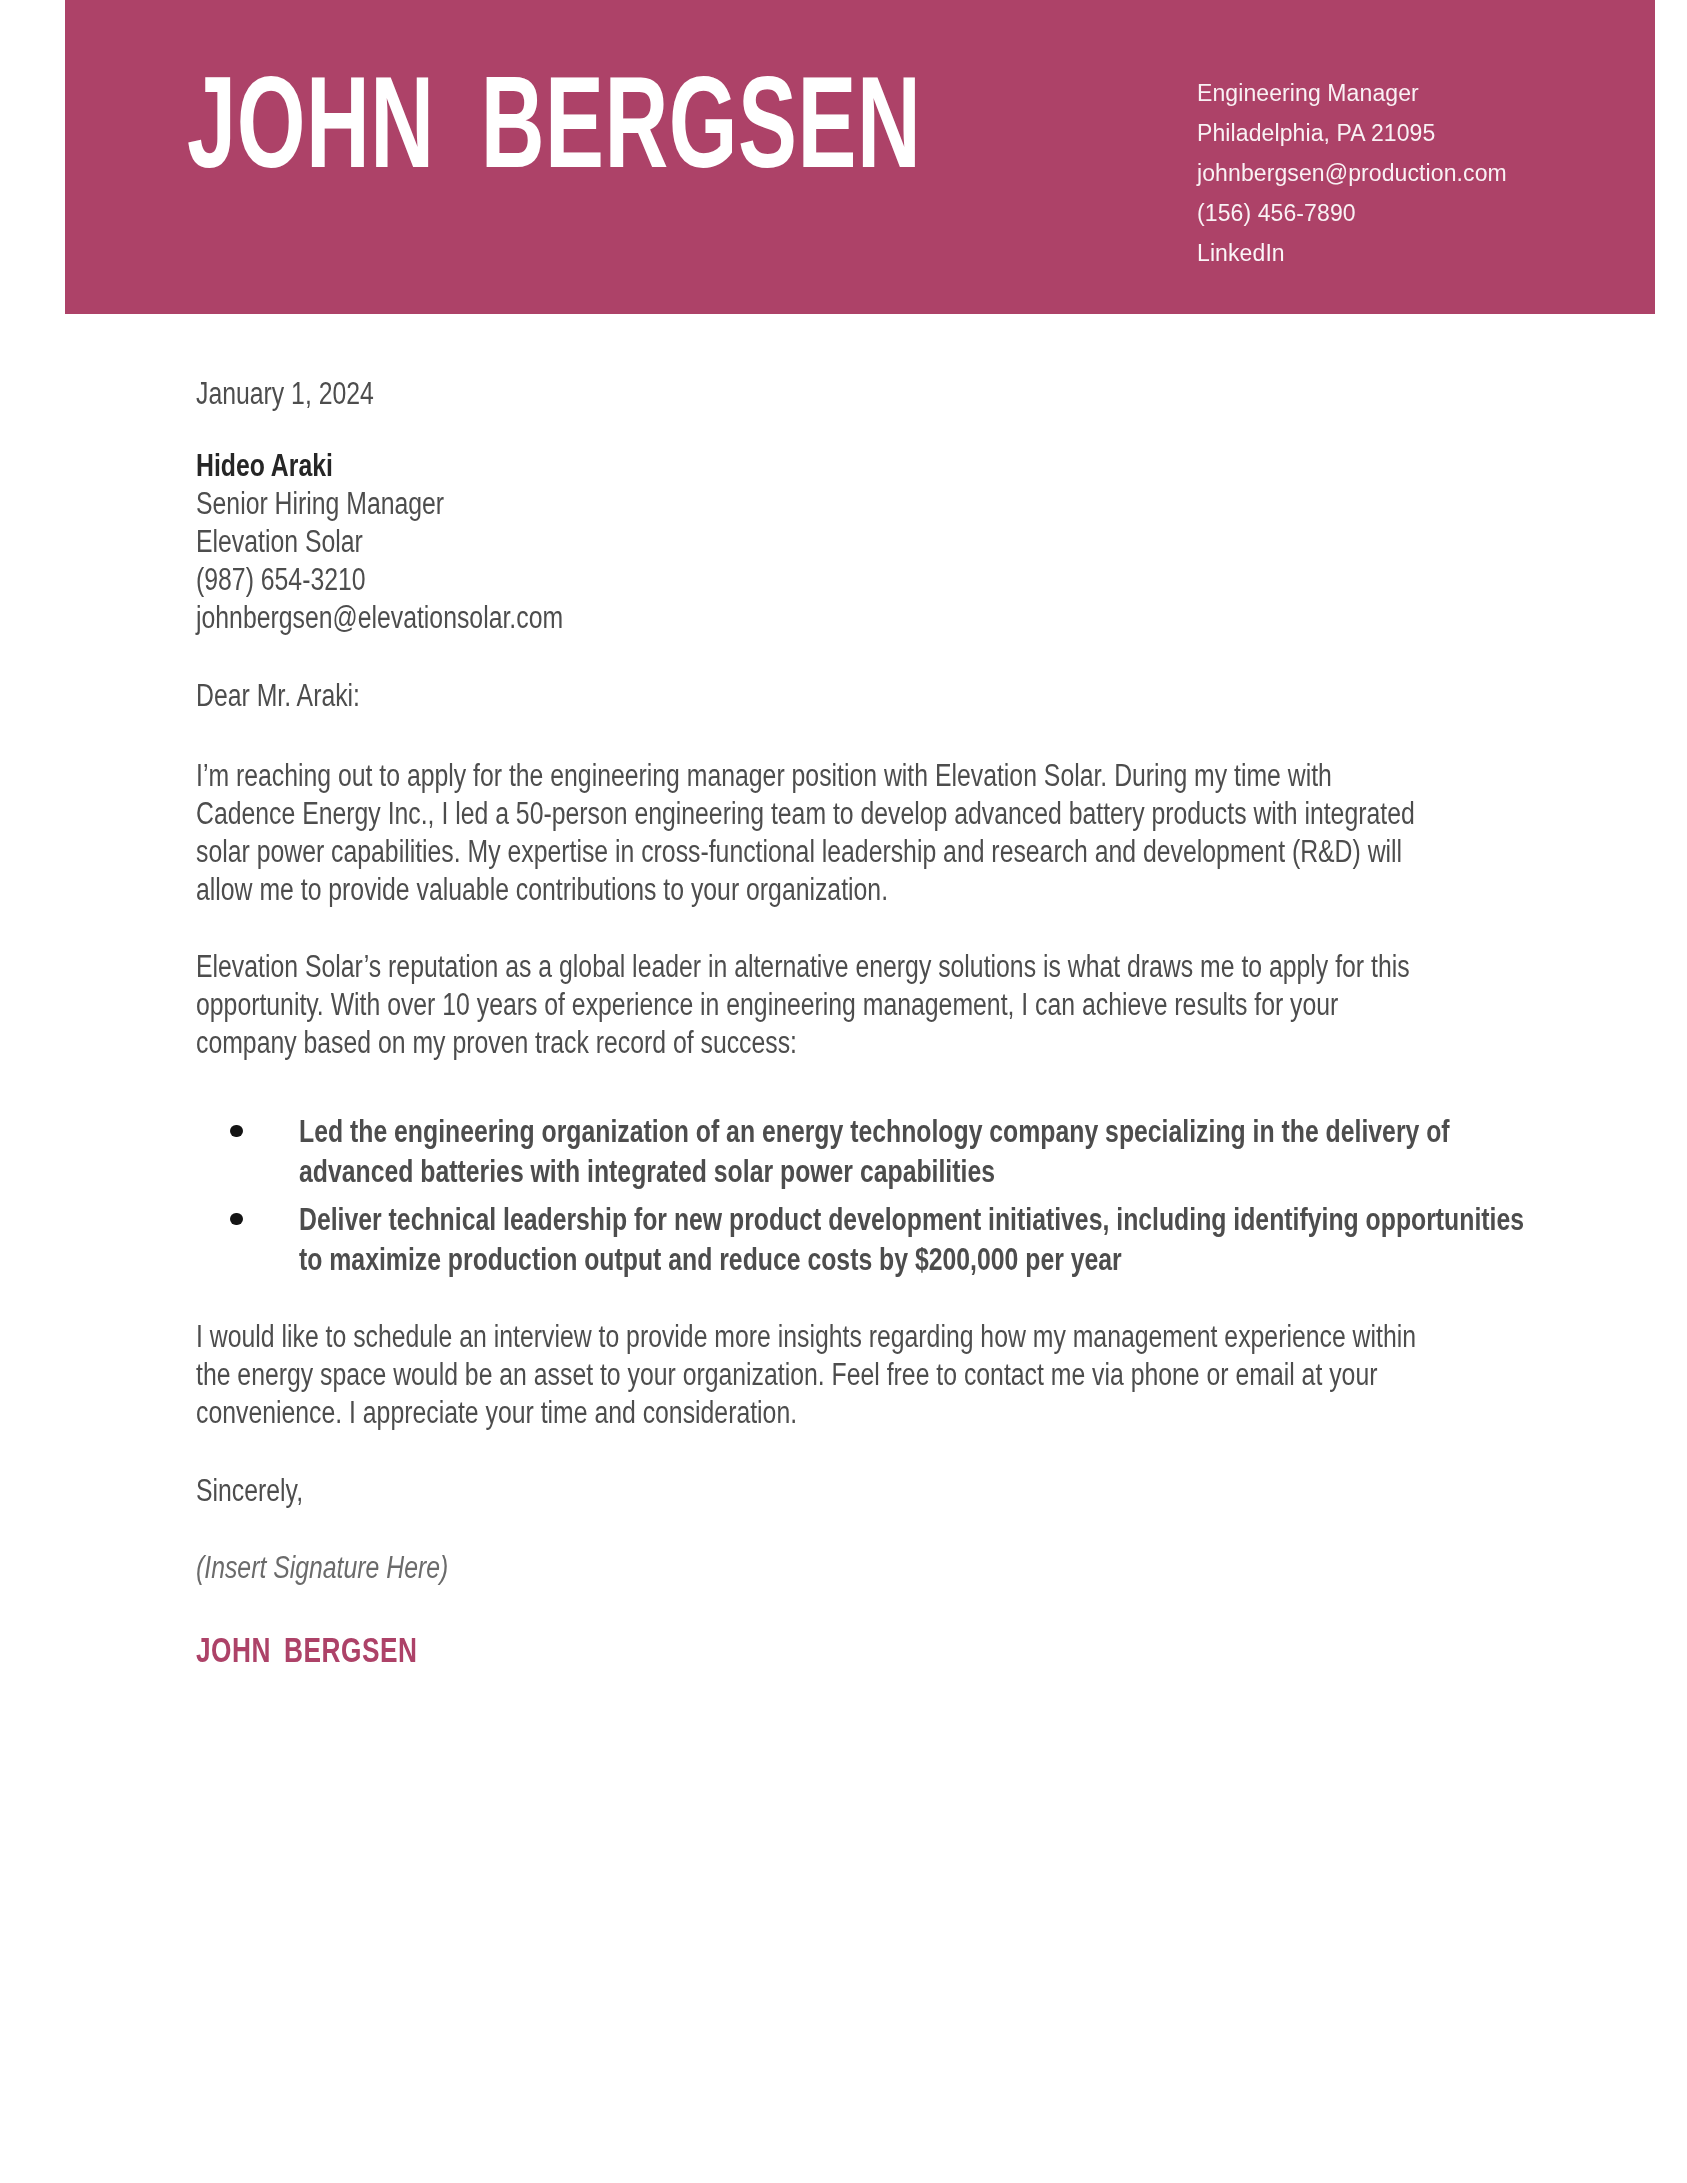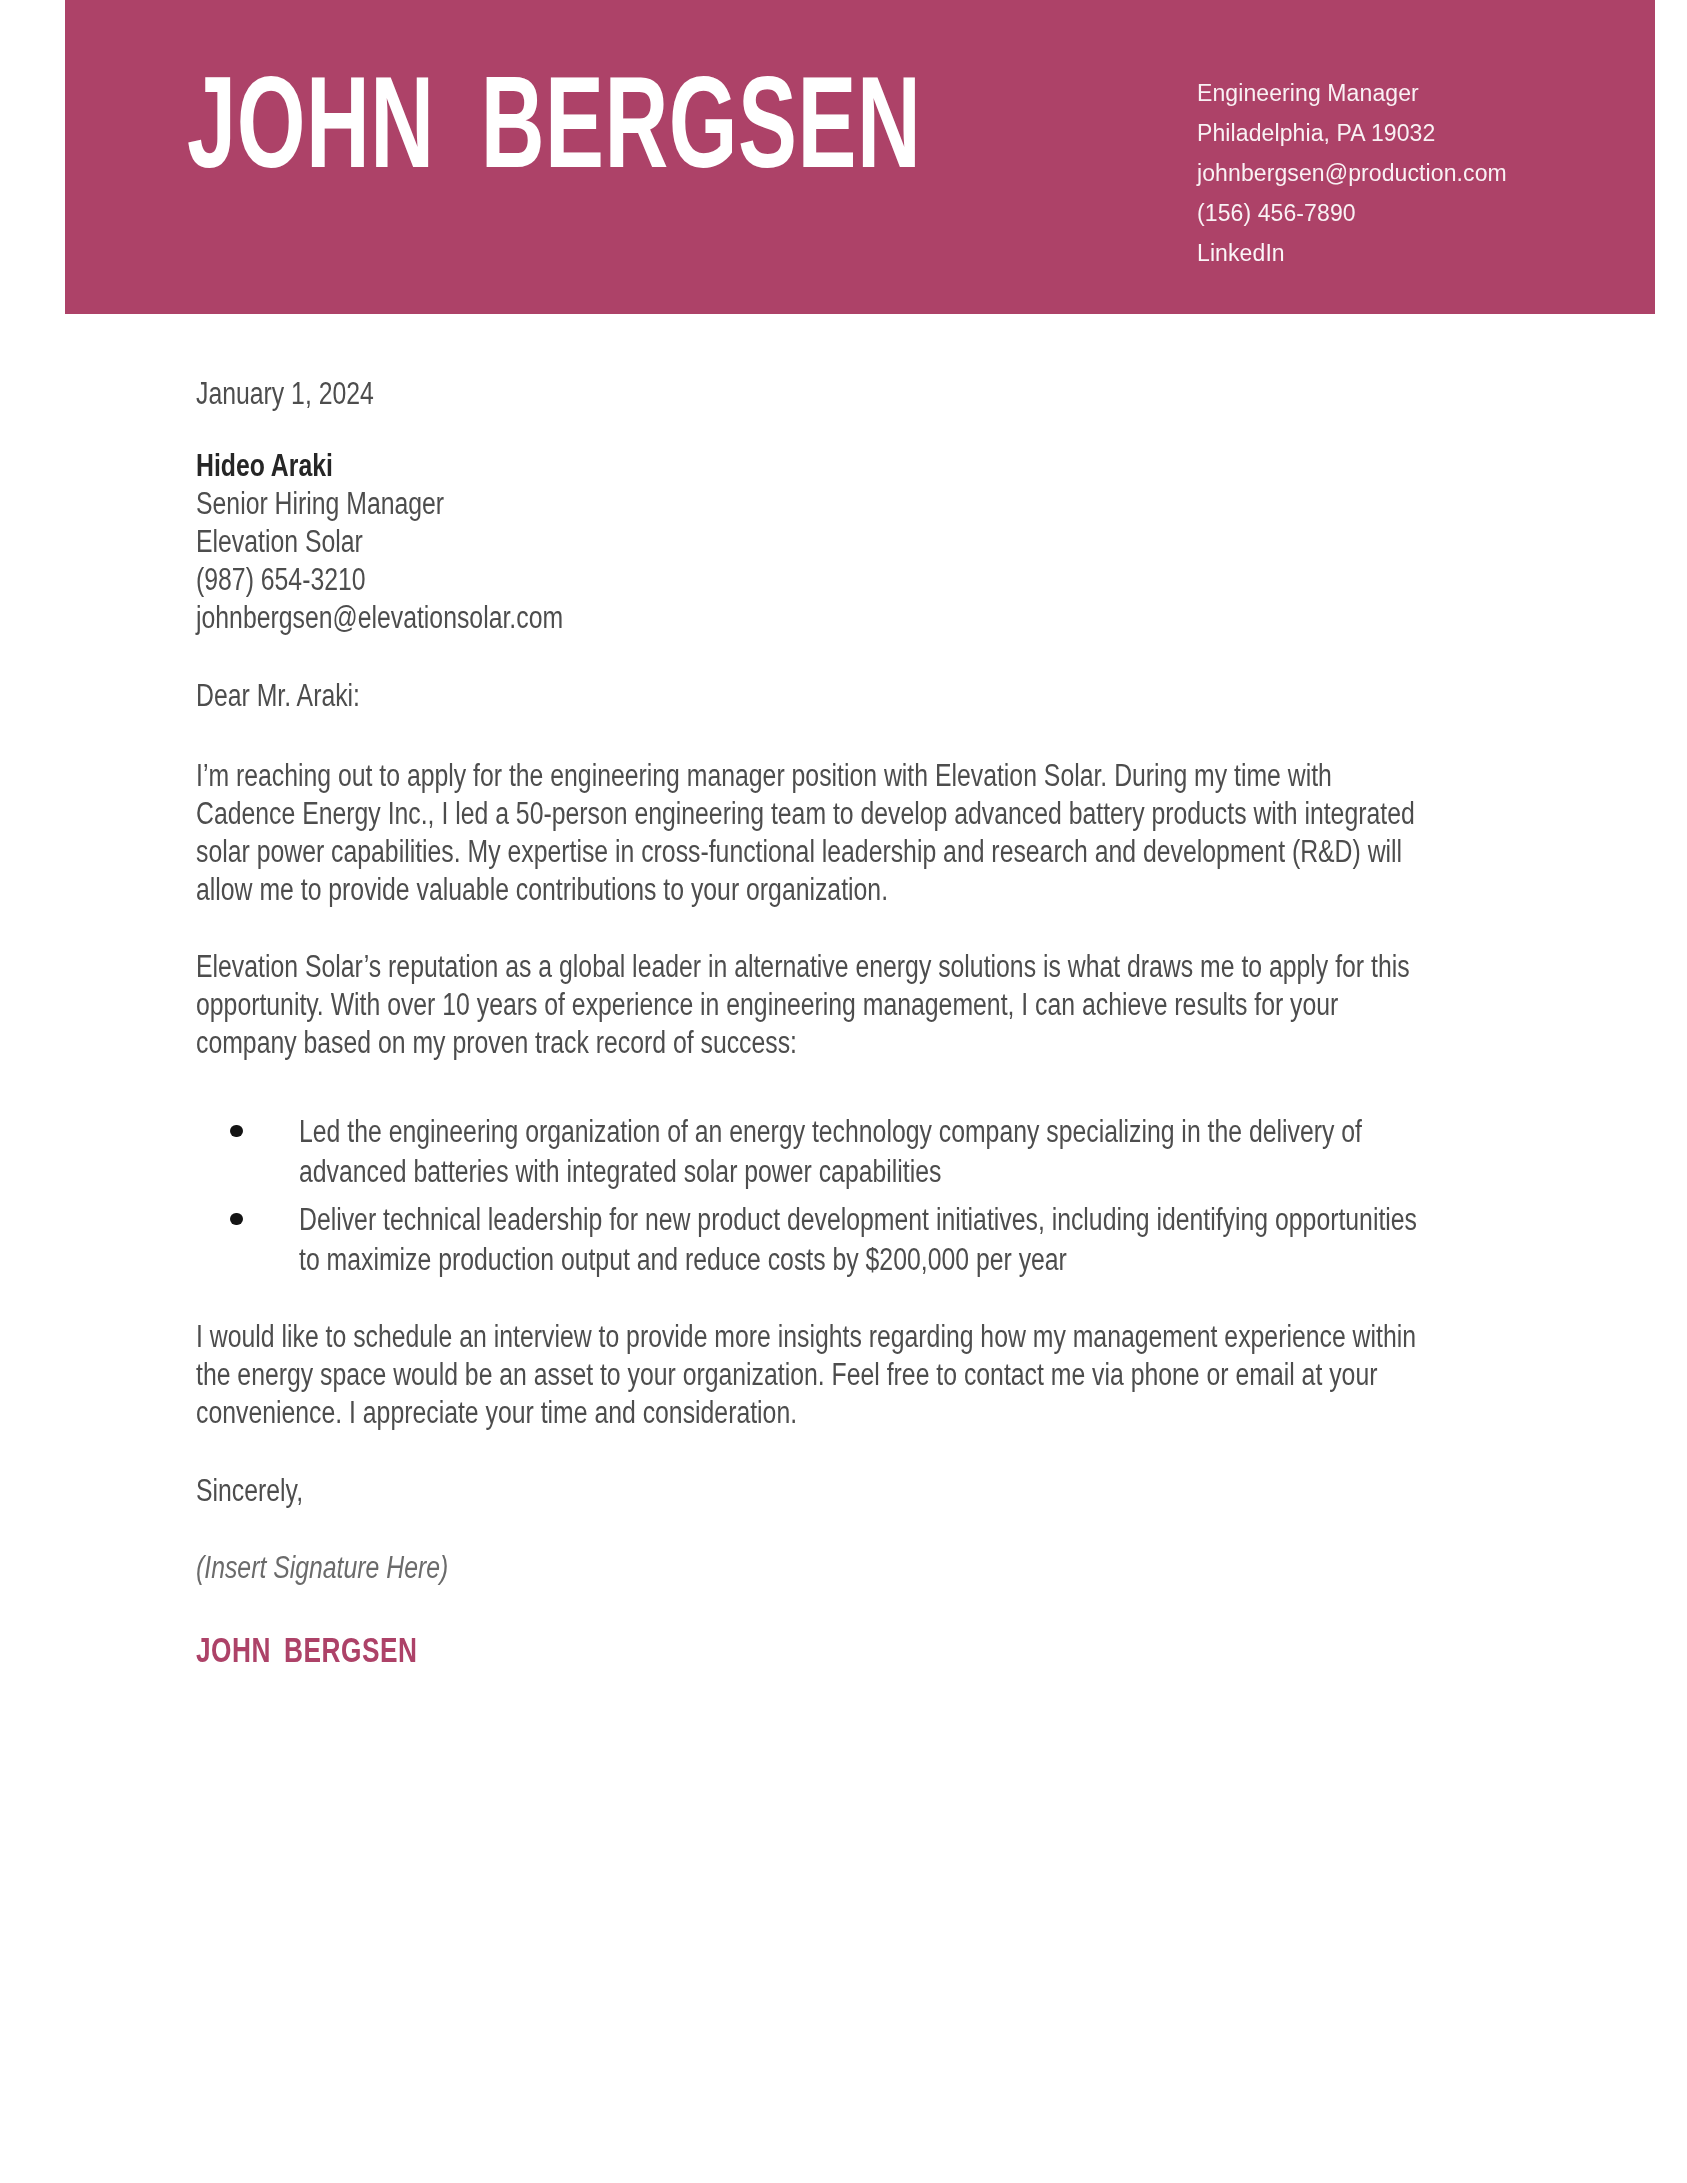--- a/index.html
+++ b/index.html
@@ -75,20 +75,21 @@
   .salutation { margin-top: 40px; line-height: 38px; }
   .para { line-height: 38px; }
   .p1 { margin-top: 42px; }
   .p2 { margin-top: 39px; }
   .p3 { margin-top: 38px; }
   
   .bullets {
     list-style: none;
     margin: 50px 17px 0 0;
     padding: 0;
+    font-weight: bold;
   }
   .bullets li {
     position: relative;
     padding-left: 103px;
     margin-bottom: 8px;
     line-height: 40px;
   }
   .bullets .dot {
     position: absolute;
     left: 34px;
@@ -120,21 +121,21 @@
 </style>
 </head>
 <body>
 
 <div class="page">
 
   <header class="band">
     <div class="name-big">JOHN BERGSEN</div>
     <div class="contact">
       <div>Engineering Manager</div>
-      <div>Philadelphia, PA 19032</div>
+      <div>Philadelphia, PA 21095</div>
       <div>johnbergsen@production.com</div>
       <div>(156) 456-7890</div>
       <div>
         <a class="linkedin">LinkedIn</a>
       </div>
     </div>
   </header>
 
   <main class="content">
 

